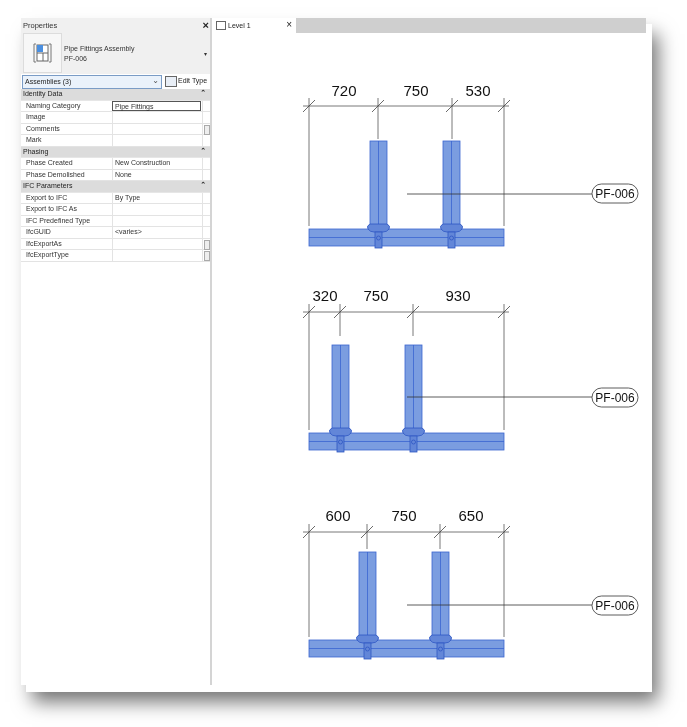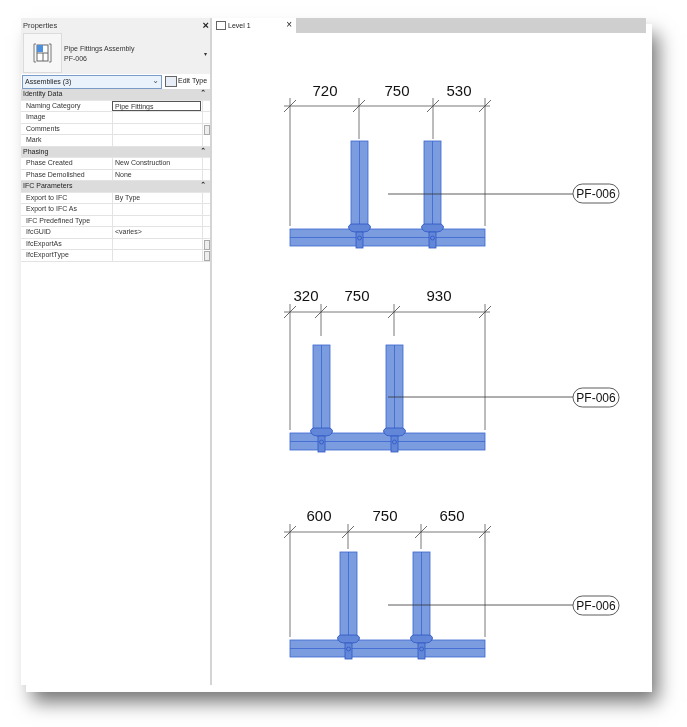--- a/index.html
+++ b/index.html
@@ -32,21 +32,21 @@
   .row .v.boxed{border:1px solid #555;height:8.5px;width:87px;}
   .row .sb{position:absolute;left:181px;top:0;width:7px;height:10.5px;border-left:1px solid #e3e3e3;}
   .row .sb .thumb{position:absolute;left:1px;top:1px;width:4px;height:8px;border:1px solid #aaa;background:#eee;}
   .divider{position:absolute;left:189px;top:0;width:2px;height:667px;background:#d4d4d4;}
   
   .tabbar{position:absolute;left:191px;top:0;width:434px;height:15px;background:#cfcfcf;}
   .tab{position:absolute;left:0;top:0;width:84px;height:15px;background:#ffffff;font-size:7px;color:#222;}
   .tab .ic{position:absolute;left:4px;top:3px;width:8px;height:7px;border:1px solid #666;}
   .tab .t{position:absolute;left:16px;top:4px;}
   .tab .x{position:absolute;right:4px;top:1px;font-size:10px;}
-  .canvas{position:absolute;left:191px;top:15px;width:434px;height:652px;background:#ffffff;}
+  .canvas{position:absolute;left:191px;top:15px;width:434px;height:652px;background:#ffffff;padding-left:19px;}
   svg text{font-family:"Liberation Sans",sans-serif;}
 </style>
 </head>
 <body>
 
 <div class="shadow"></div>
 <div class="window">
 
   <div class="props">
     <div class="props-title">

